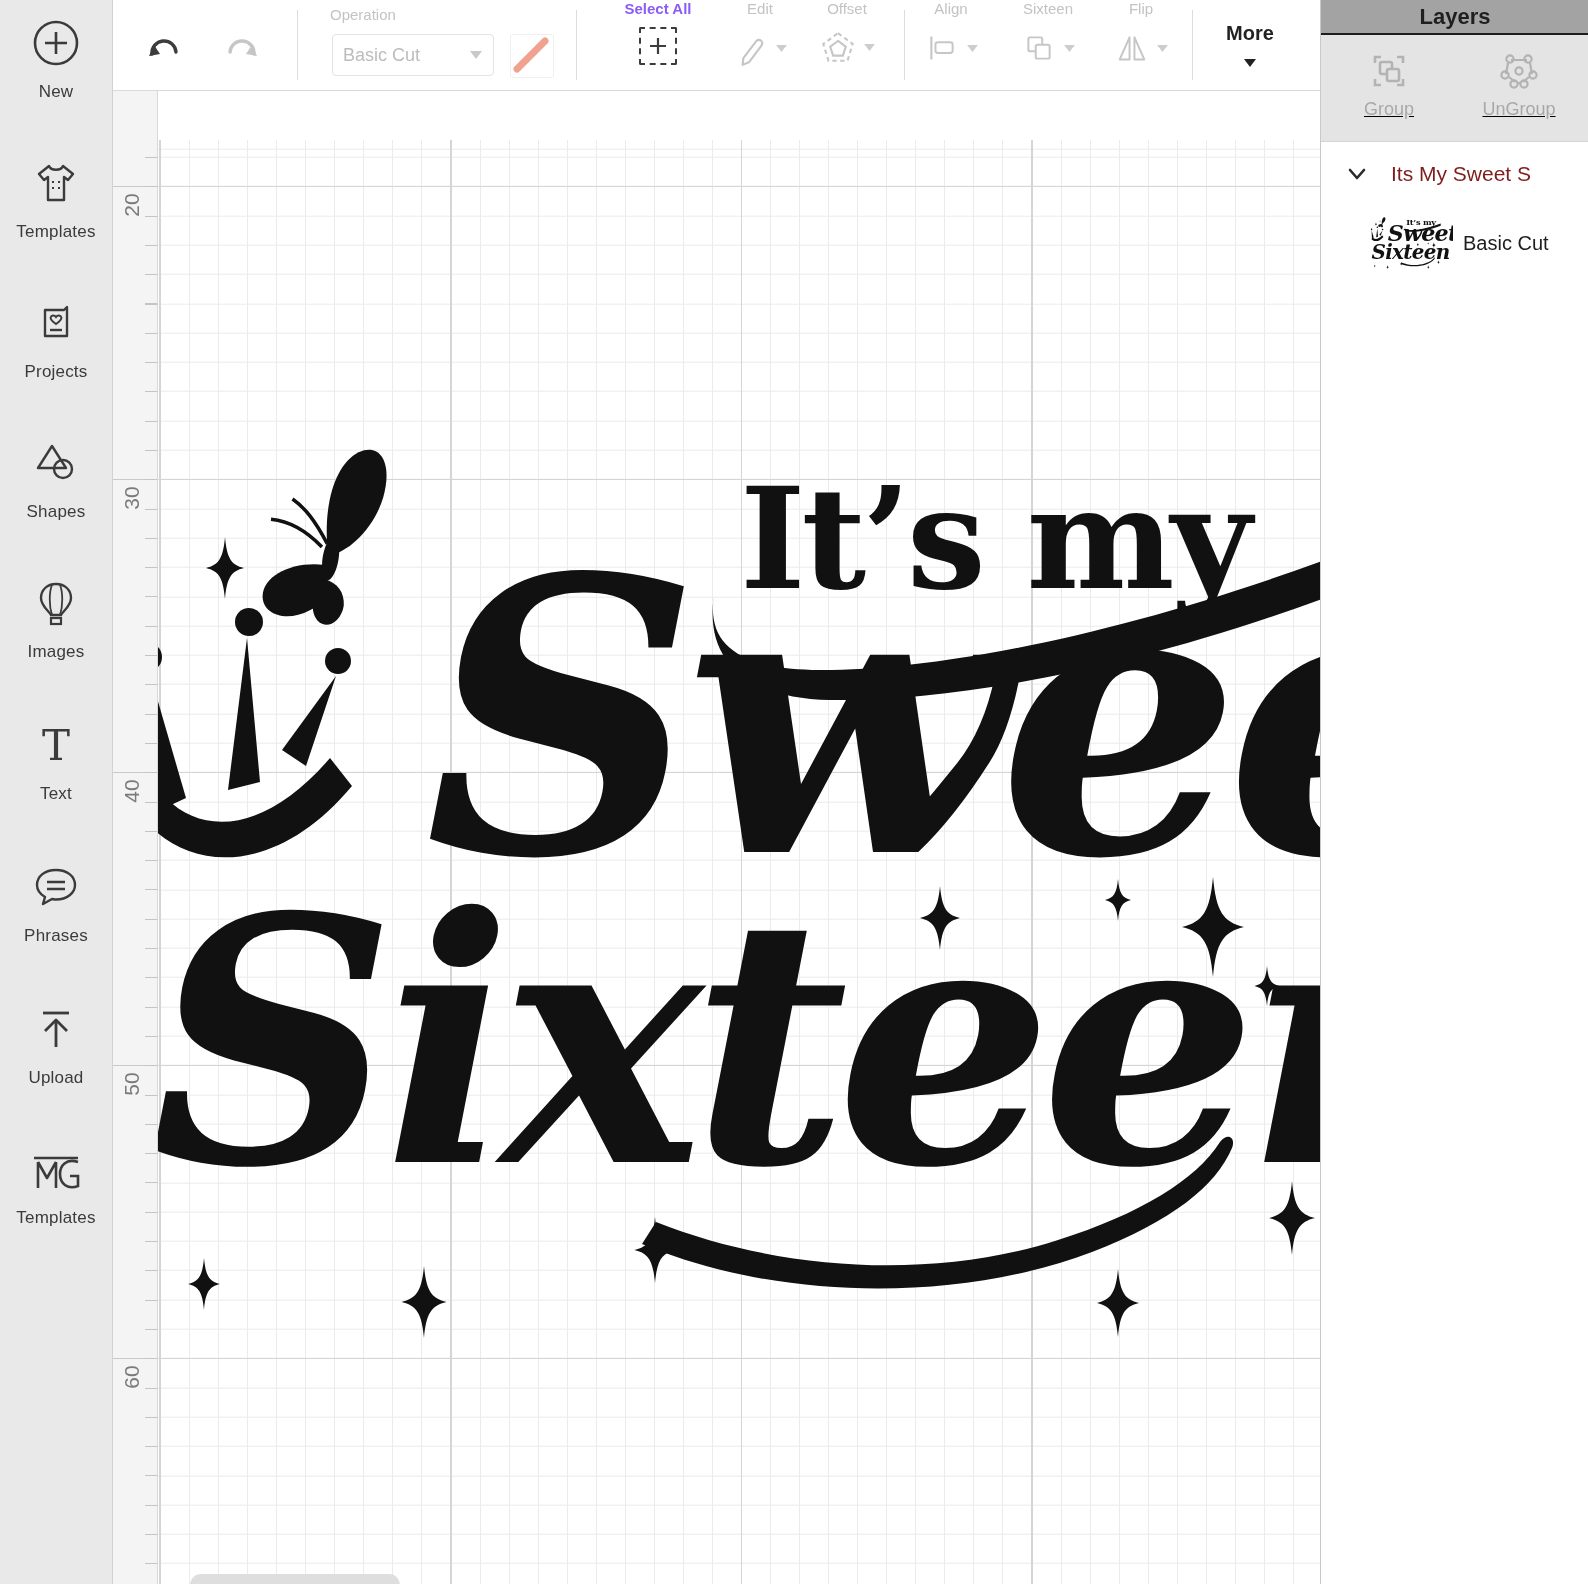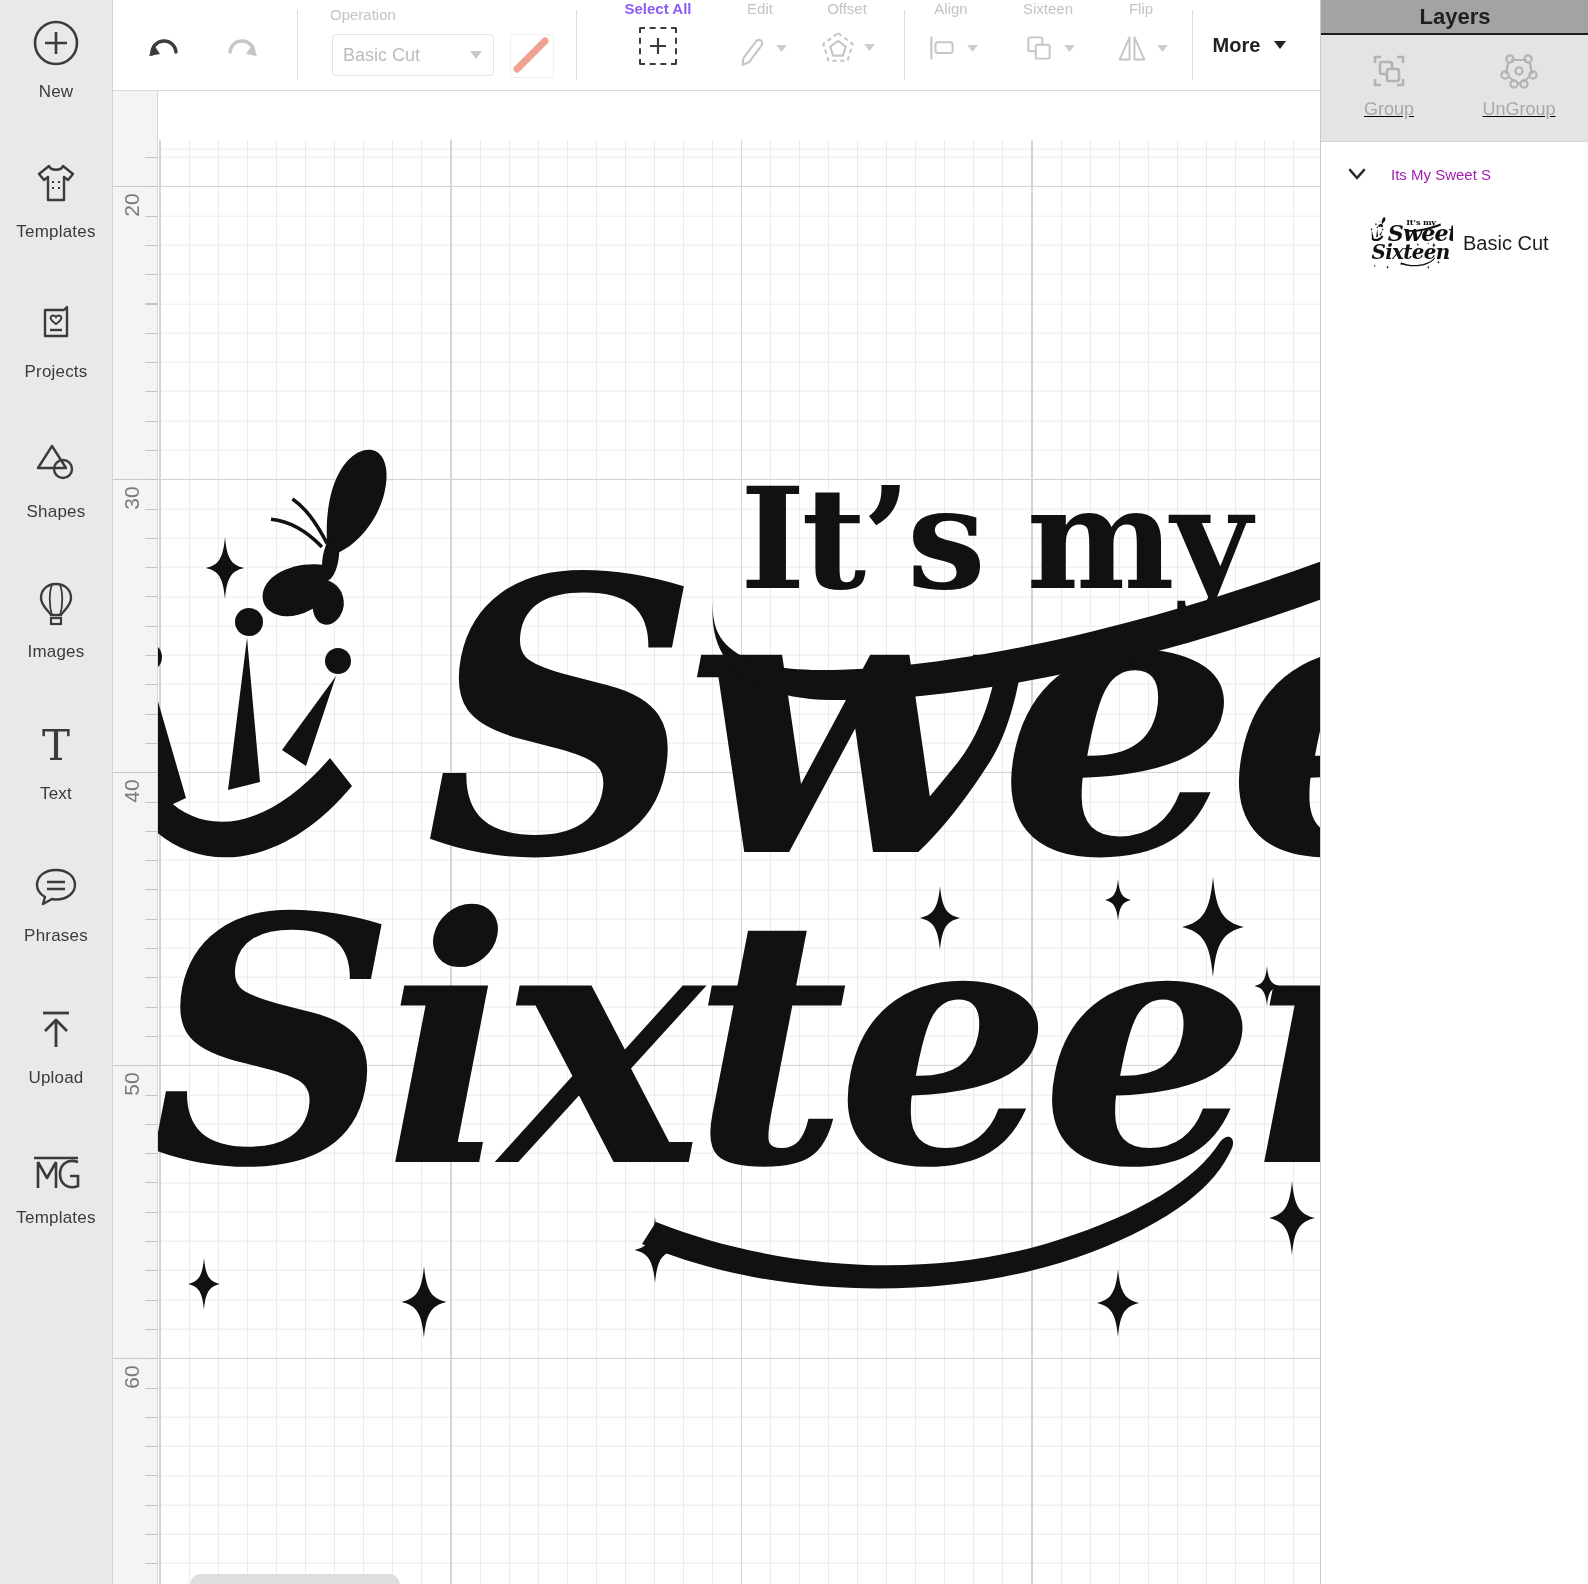--- a/index.html
+++ b/index.html
@@ -24,21 +24,21 @@
   .dropdown{position:absolute;left:220px;top:34px;width:162px;height:42px;border:1px solid #e3e3e3;
             border-radius:4px;display:flex;align-items:center;padding:0 10px;box-sizing:border-box;}
   .dropdown span{flex:1;text-align:left;font-size:18px;color:#bcbcbc;}
   .swatch{position:absolute;left:398px;top:34px;width:42px;height:42px;border:1px solid #efefef;
           border-radius:3px;background:#fff;overflow:hidden;}
   .swatch svg{display:block;}
   .selbox{width:34px;height:34px;border:2px dashed #3c3c3c;border-radius:2px;margin:0 auto;
           display:flex;align-items:center;justify-content:center;}
   .icon-row{display:flex;align-items:center;justify-content:center;gap:6px;margin-top:34px;}
   .more-wrap{position:absolute;left:1093px;top:0;width:90px;height:90px;display:flex;
-             align-items:center;justify-content:center;gap:13px;cursor:pointer;}
+             align-items:center;justify-content:center;gap:13px;cursor:pointer;flex-direction:column;}
   .more-wrap span{font-size:20px;font-weight:bold;color:#222;}
 
   
   #ruler-corner{position:absolute;left:112px;top:90px;width:45px;height:50px;background:#f4f4f4;
                 border-right:1px solid #d8d8d8;border-bottom:1px solid #cfcfcf;z-index:3;}
   #ruler-h{position:absolute;left:157px;top:90px;width:1163px;height:50px;background:#f4f4f4;
            border-bottom:1px solid #cfcfcf;overflow:hidden;z-index:3;}
   #ruler-h::before{content:"";position:absolute;inset:0;
      background:repeating-linear-gradient(to right,#c9c9c9 0 1px,transparent 1px 290.5px);
      background-position:3px 0;}
@@ -72,21 +72,21 @@
          border-left:1px solid #c9c9c9;z-index:6;}
   #panel-header{height:33px;background:#a3a3a3;border-bottom:2px solid #1d1d1d;
                 display:flex;align-items:center;justify-content:center;font-weight:bold;}
   #panel-header span{font-size:22px;color:#1f1f1f;}
   #group-strip{height:106px;background:#e4e4e4;border-bottom:1px solid #d4d4d4;position:relative;}
   .strip-btn{position:absolute;top:14px;width:120px;text-align:center;cursor:default;text-decoration:underline;}
   .strip-btn svg{display:block;margin:0 auto;}
   .strip-btn span{display:block;margin-top:6px;font-size:18px;color:#a8a8a8;}
   .layer-row1{position:absolute;left:0;top:152px;width:268px;height:44px;display:flex;align-items:center;}
   .layer-row1 svg{margin-left:24px;flex:none;}
-  .layer-row1 span{margin-left:22px;font-size:15px;color:#a21caf;white-space:nowrap;overflow:hidden;}
+  .layer-row1 span{margin-left:22px;font-size:21px;color:#7f1d1d;white-space:nowrap;overflow:hidden;}
   .layer-row2{position:absolute;left:0;top:204px;width:268px;height:78px;display:flex;align-items:center;}
   .thumb{margin-left:50px;width:82px;height:62px;display:flex;align-items:center;justify-content:center;flex:none;}
   .layer-row2 > span{margin-left:10px;font-size:20px;color:#1e1e1e;white-space:nowrap;overflow:hidden;}
   #panel-bottom{position:absolute;left:0;top:1488px;width:268px;height:96px;background:#f7f7f7;
                 border-top:1px solid #e0e0e0;display:flex;align-items:center;}
   #blank-thumb{margin-left:34px;width:108px;height:72px;background:#fff;border:2px solid #949494;
                border-radius:6px;flex:none;box-sizing:border-box;}
   #panel-bottom span{margin-left:18px;font-size:21px;color:#1e1e1e;white-space:nowrap;overflow:hidden;}
 </style>
 </head>

